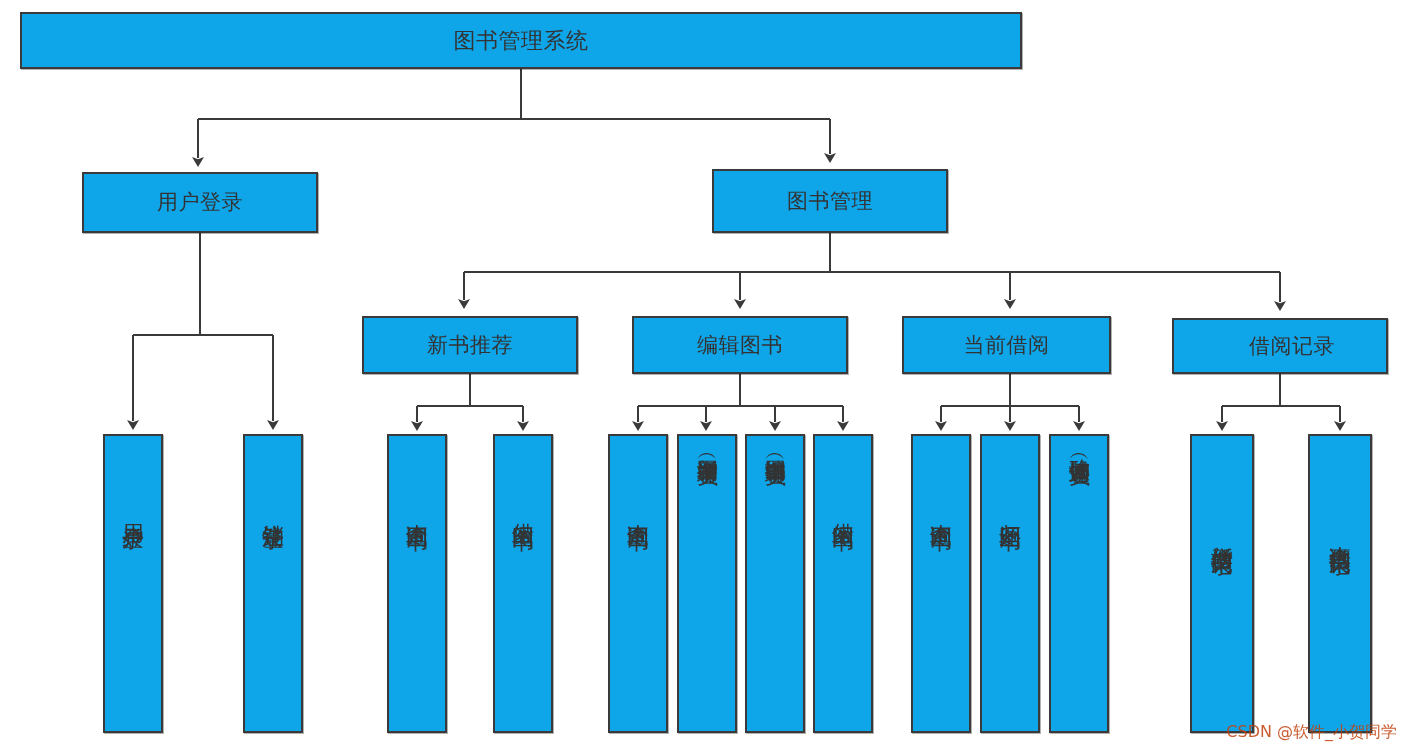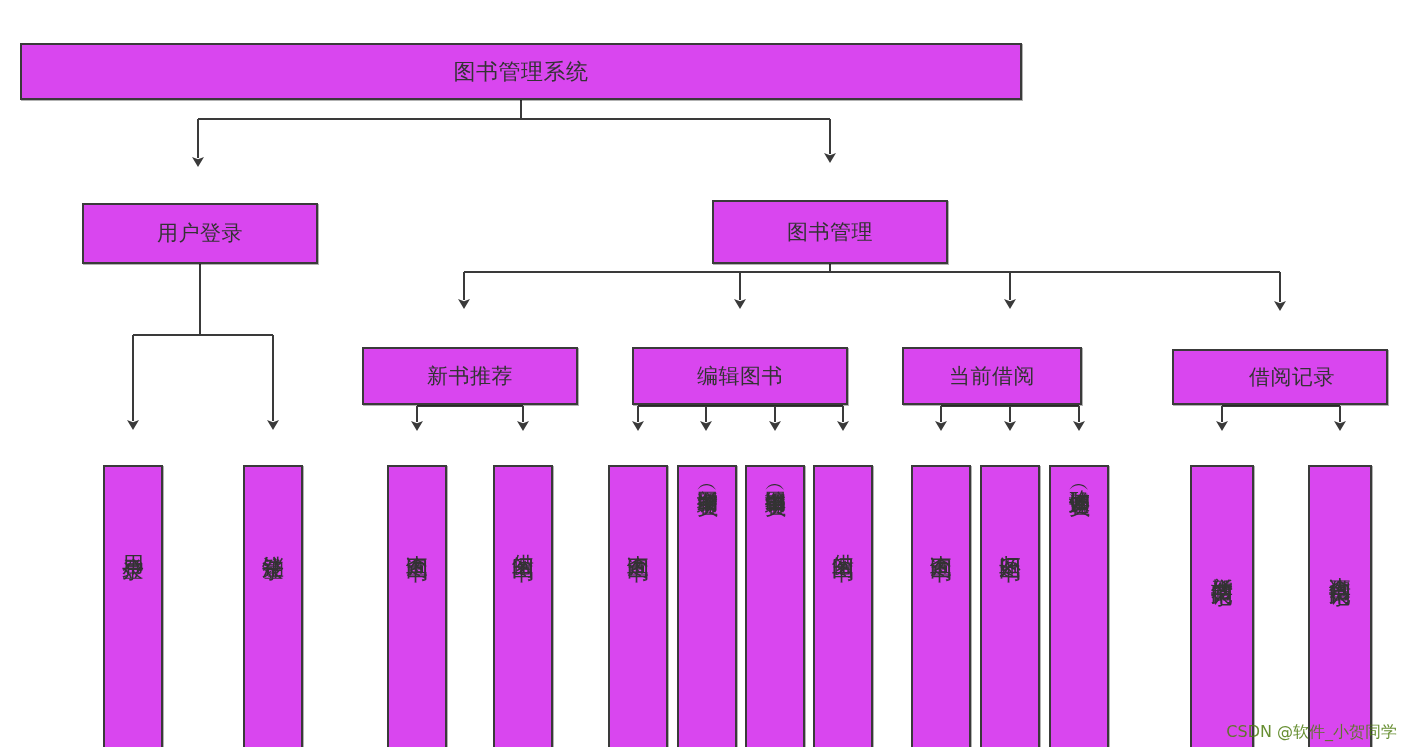--- a/index.html
+++ b/index.html
@@ -20,29 +20,28 @@
   svg.wires {
     position: absolute;
     left: 0;
     top: 0;
     width: 1405px;
     height: 747px;
   }
   .node {
     position: absolute;
     box-sizing: border-box;
-    background: #d946ef;
+    background: #0ea5e9;
     border: 2px solid #3a3a3a;
     box-shadow: 1px 1px 0 rgba(0,0,0,0.30);
     display: flex;
     align-items: center;
     justify-content: center;
     color: #333333;
     z-index: 3;
-    margin-top: 31px;
   }
   .node .lbl {
     display: block;
     text-align: center;
     line-height: 1.05;
     color: #333333;
   }
   
   .node.horiz .lbl {
     font-size: 21px;
@@ -74,21 +73,21 @@
     padding-top: 64px;
   }
   .node.vert.low .lbl {
     padding-top: 86px;
   }
   .watermark {
     position: absolute;
     right: 8px;
     bottom: 4px;
     font-size: 16px;
-    color: #4d7c0f;
+    color: #c2410c;
     opacity: 0.85;
     z-index: 6;
     white-space: nowrap;
     font-family: "DejaVu Sans", "Liberation Sans", sans-serif;
   }
 </style>
 </head>
 <body>
 
 <div id="canvas">
@@ -157,21 +156,21 @@
   </div>
 
   <div class="node horiz" style="left:362px; top:316px; width:216px; height:58px;">
     <span class="lbl">新书推荐</span>
   </div>
 
   <div class="node horiz" style="left:632px; top:316px; width:216px; height:58px;">
     <span class="lbl">编辑图书</span>
   </div>
 
-  <div class="node horiz" style="left:902px; top:316px; width:180px; height:58px;">
+  <div class="node horiz" style="left:902px; top:316px; width:209px; height:58px;">
     <span class="lbl">当前借阅</span>
   </div>
 
   <div class="node horiz" style="left:1172px; top:318px; width:216px; height:56px;padding-left:24px;">
     <span class="lbl">借阅记录</span>
   </div>
 
   <div class="node vert mid" style="left:103px; top:434px; width:60px; height:299px;">
     <span class="lbl">用户登录</span>
   </div>

